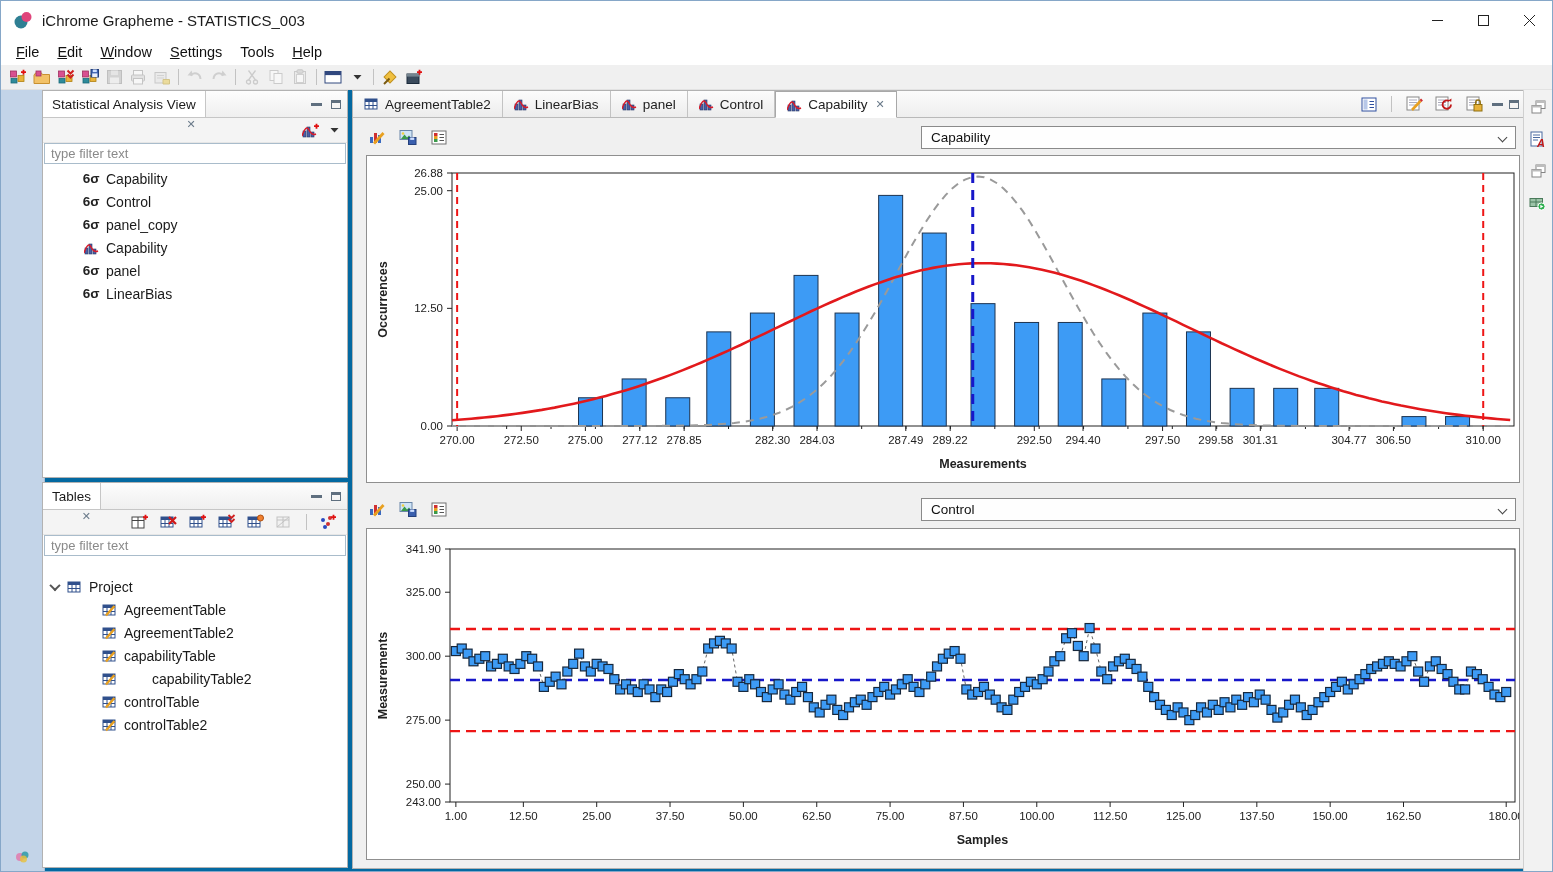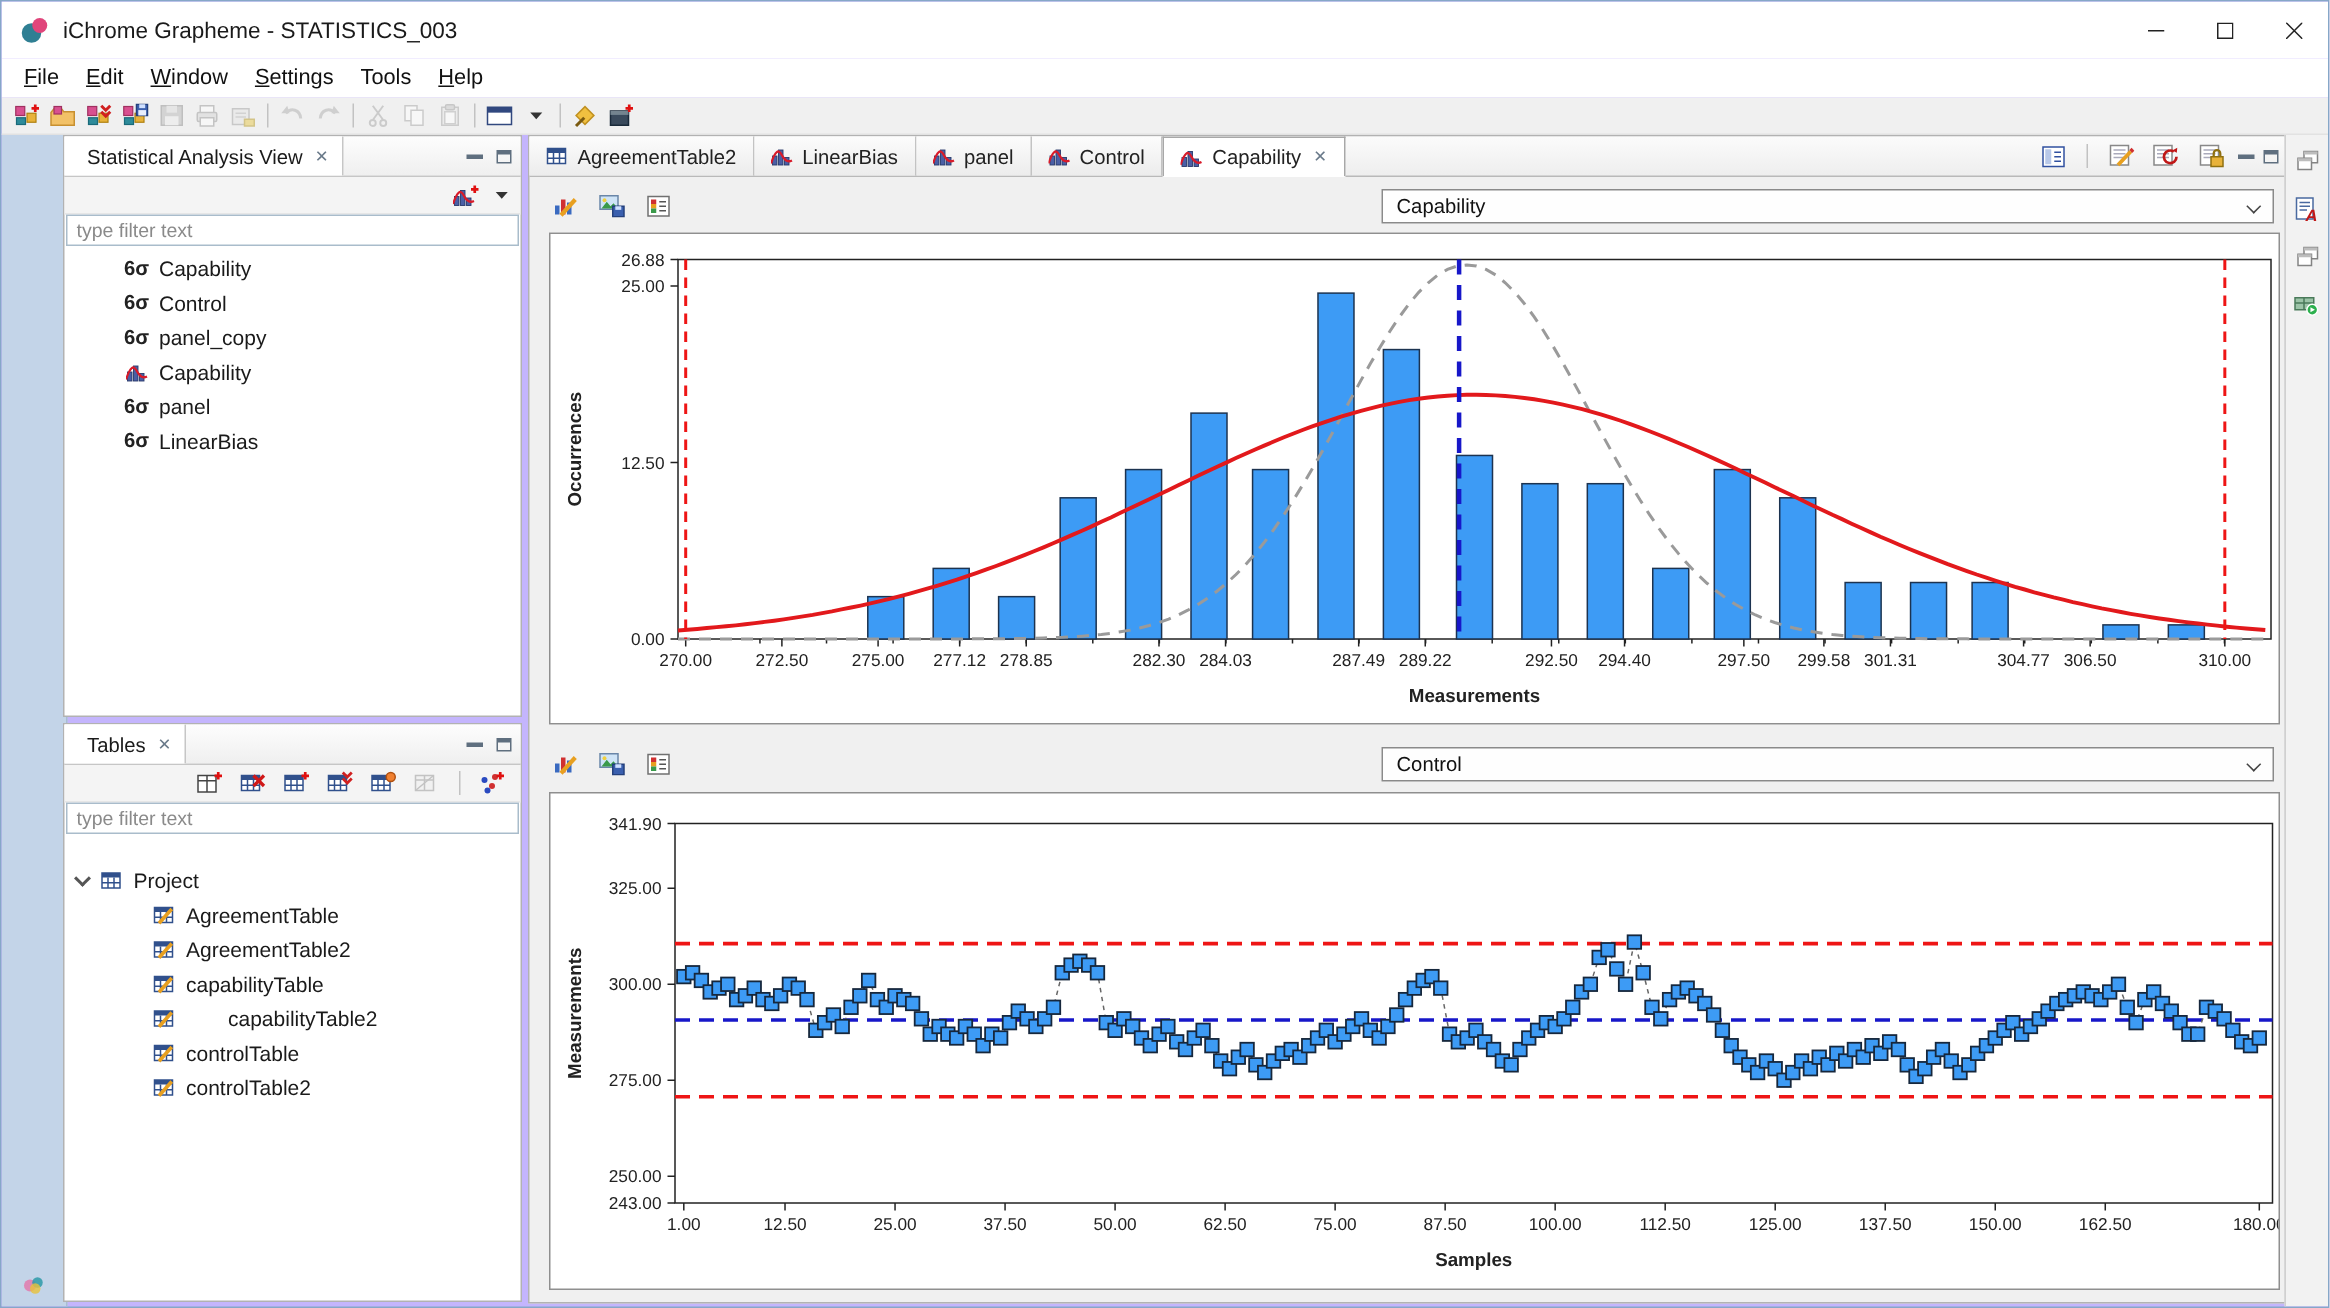--- a/index.html
+++ b/index.html
@@ -1,18 +1,18 @@
 <!DOCTYPE html>
 <html><head>
 <meta charset="utf-8">
 <style>
   * { margin:0; padding:0; box-sizing:border-box; }
   html,body { width:1553px; height:872px; background:#e8e8e8; }
   body { font-family:"Liberation Sans","DejaVu Sans",sans-serif; font-size:14px; color:#1a1a1a; }
-  .window { position:relative; width:1553px; height:872px; background:#c4b5fd; border:1px solid #86a7c8; overflow:hidden; }
+  .window { position:relative; width:1553px; height:872px; background:#0369a1; border:1px solid #86a7c8; overflow:hidden; }
 
   
   .titlebar { position:absolute; left:0; top:0; right:0; height:38px; background:#fff; display:flex; align-items:center; }
   .titlebar .logo { margin-left:12px; width:20px; height:20px; display:inline-block; }
   .titlebar .title { margin-left:9px; font-size:15px; color:#1a1a1a; }
   .wincontrols { position:absolute; right:0; top:0; height:38px; display:flex; }
   .wbtn { width:46px; height:38px; display:flex; align-items:center; justify-content:center; cursor:default; }
 
   
   .menubar { position:absolute; left:0; top:38px; right:0; height:26px; background:#fff; display:flex; align-items:center; padding-left:6px; }
@@ -29,21 +29,21 @@
   .leftrail { position:absolute; left:0; top:89px; width:40px; bottom:0; background:#c3d4e8; border-right:1px solid #a8bcd4;padding-left:43px; }
   .rail-item { width:34px; height:34px; margin:8px auto 12px auto; display:flex; align-items:center; justify-content:center; border-radius:3px; }
   .rail-item.active { background:#adc3da; border:1px solid #55606c; }
   .rail-bottom { position:absolute; bottom:6px; left:0; width:100%; display:flex; justify-content:center; }
 
   
   .panel { position:absolute; background:#fff; border:1px solid #b2b2b2; }
   .panel.analysis { left:41px; top:89px; width:306px; height:388px; }
   .panel.tables   { left:41px; top:481px; width:306px; height:386px; }
   .tabrow { height:27px; background:linear-gradient(#fdfdfd,#efefef); border-bottom:1px solid #c6c6c6; display:flex; align-items:stretch; position:relative; }
-  .view-tab { display:flex; align-items:center; gap:6px; padding:0 9px; background:#fff; border-right:1px solid #c6c6c6; font-size:13.5px; }
+  .view-tab { display:flex; align-items:flex-end; gap:6px; padding:0 9px; background:#fff; border-right:1px solid #c6c6c6; font-size:13.5px;flex-direction:column; }
   .tab-close { color:#6a7a8a; font-size:11px; margin-left:2px; }
   .minmax { position:absolute; right:6px; top:0; height:100%; display:flex; align-items:center; gap:9px; }
   .glyph-min { width:11px; height:3px; border-bottom:3px solid #5f6f7f; }
   .glyph-max { width:10px; height:9px; border:1px solid #5f6f7f; border-top:3px solid #5f6f7f; }
   .view-toolbar { height:25px; background:#f4f4f4; display:flex; align-items:center; justify-content:flex-end; padding-right:7px; gap:5px; border-bottom:1px solid #e6e6e6; }
   .filter { display:block; width:calc(100% - 2px); margin:0 1px; height:21px; border:1px solid #a9bccb; font-size:13px; padding:1px 6px; color:#222; font-family:inherit; }
   .filter::placeholder { color:#8a8a8a; }
   .tree { padding-top:3px; }
   .tree-row { height:23px; display:flex; align-items:center; gap:7px; font-size:14px; white-space:nowrap; }
   .tw { display:inline-flex; width:16px; justify-content:center; flex:none; }

